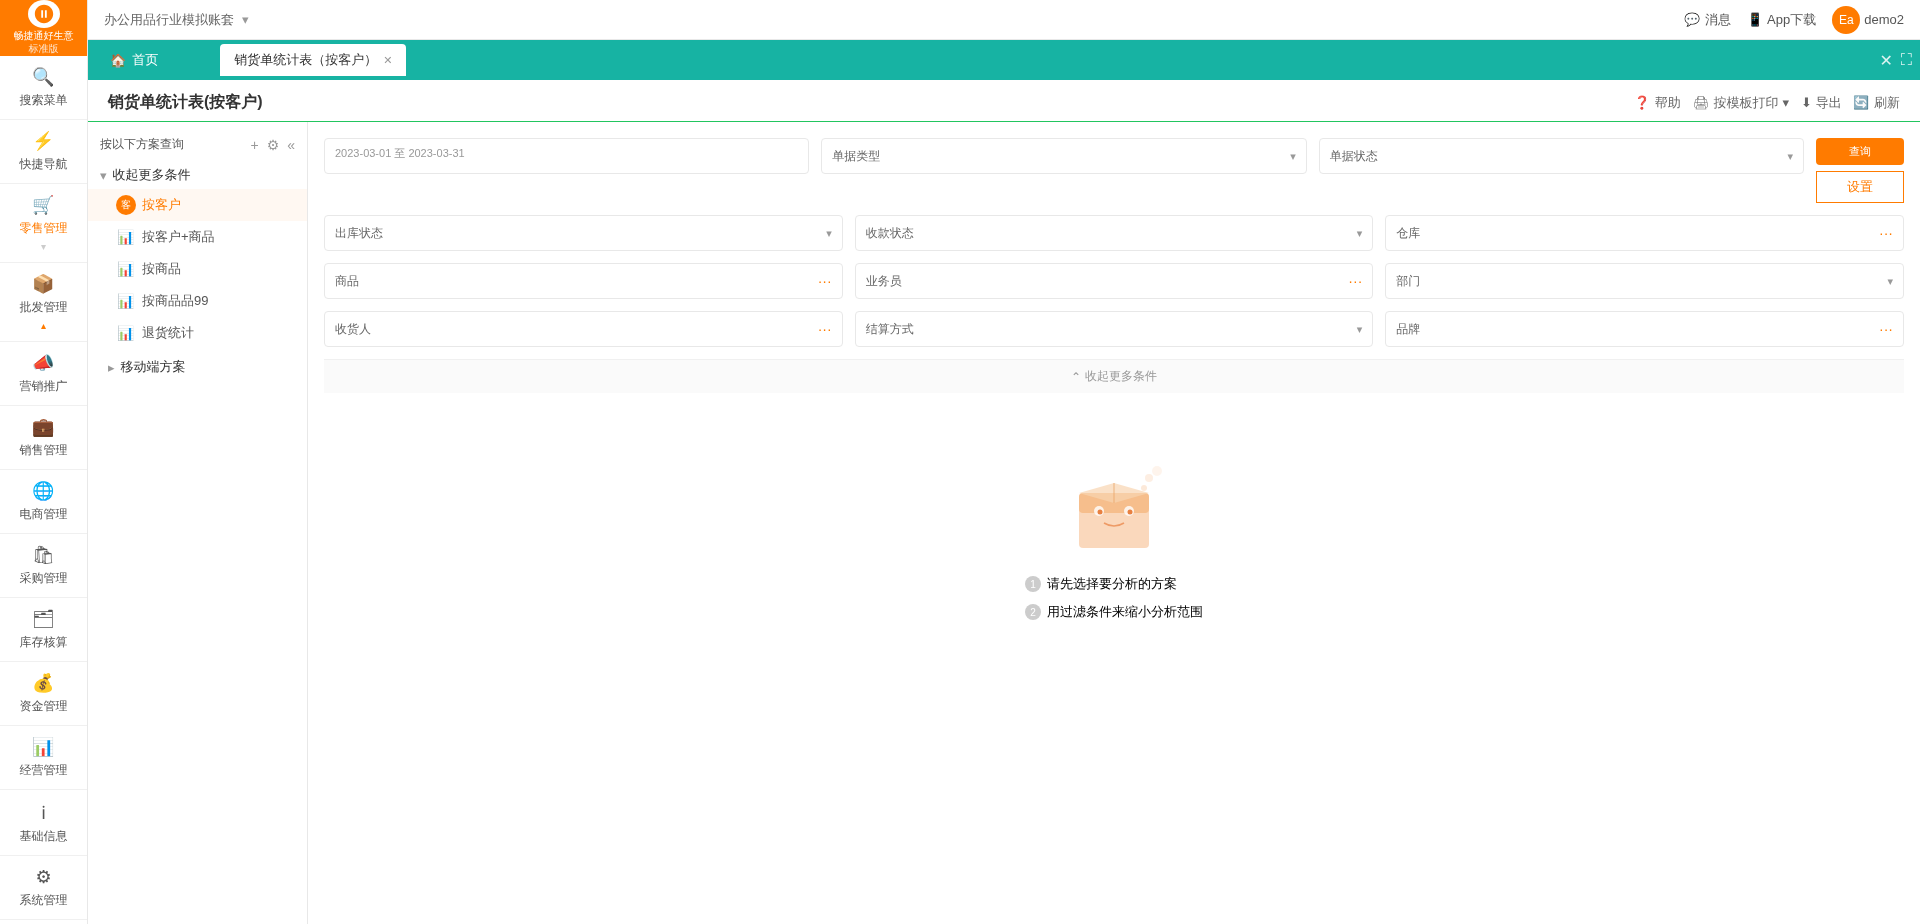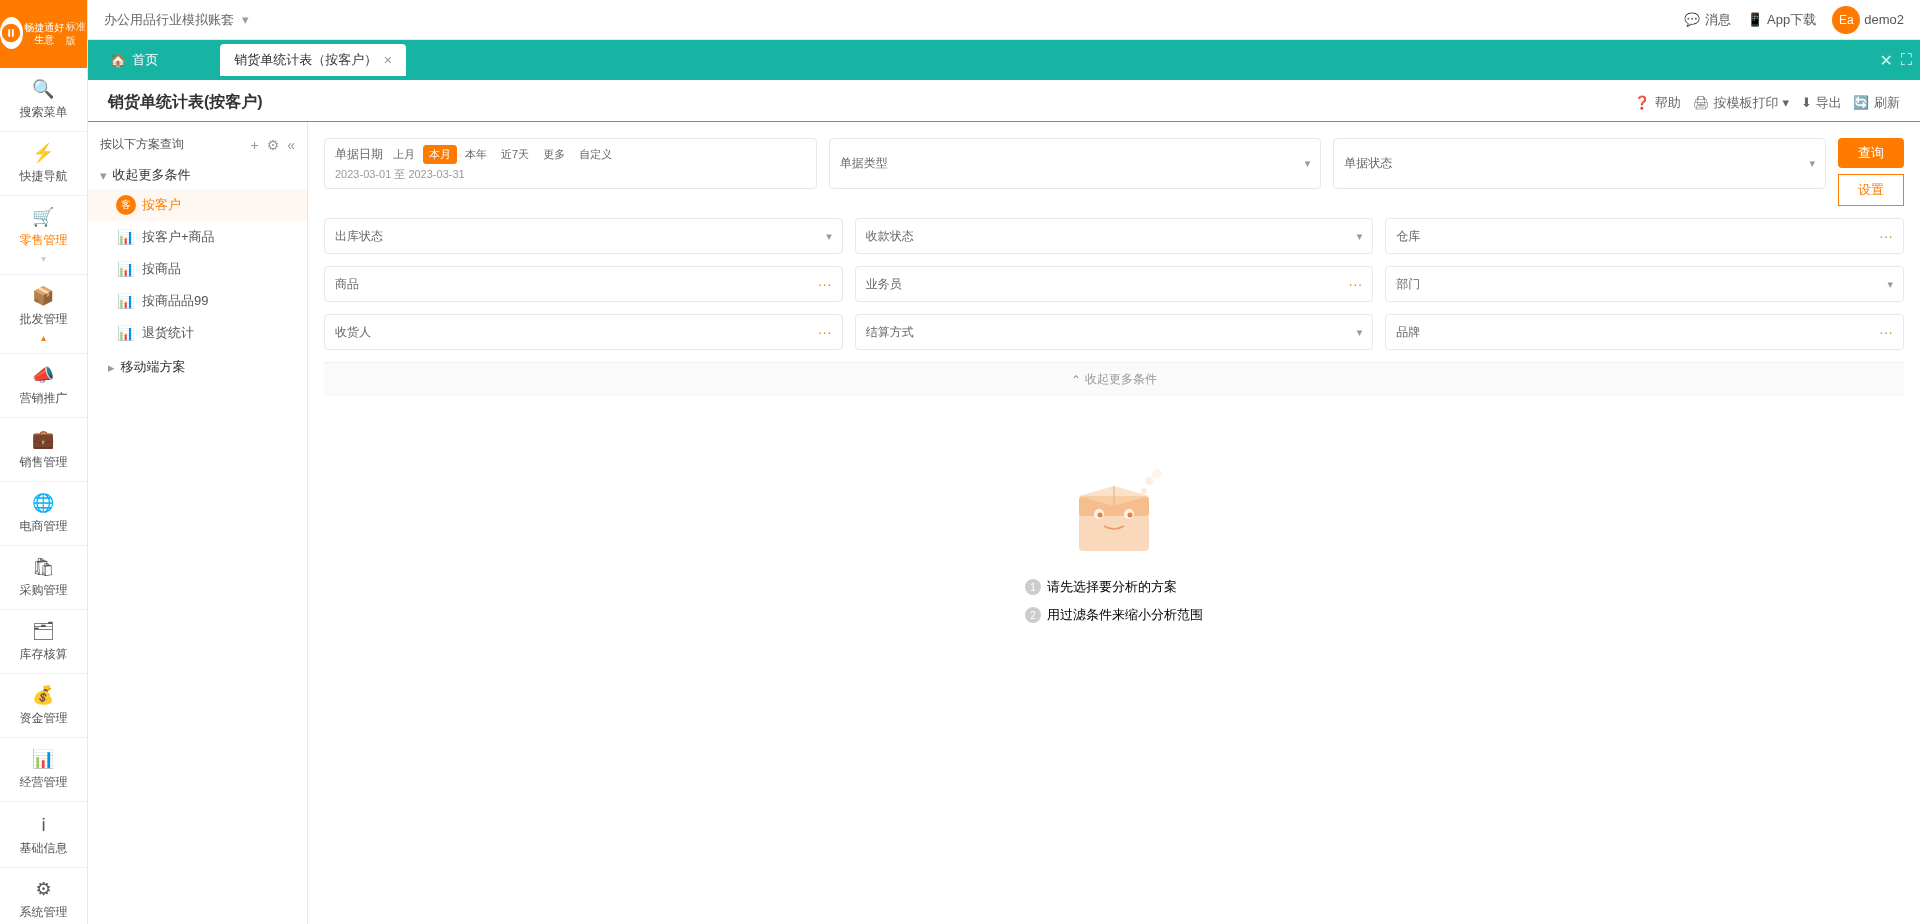--- a/index.html
+++ b/index.html
@@ -12,26 +12,26 @@
       display: flex;
       flex-direction: column;
       align-items: center;
       border-right: 1px solid #e8e8e8;
       height: 100%;
       overflow-y: auto;
       flex-shrink: 0;
     }
     .sidebar-logo {
       width: 88px;
-      height: 68px;
+      height: 56px;
       background: #ff7b00;
       display: flex;
       align-items: center;
       justify-content: center;
-      flex-direction: row;
+      flex-direction: column;
       color: #fff;
       font-size: 11px;
       flex-shrink: 0;
     }
     .sidebar-logo .logo-icon {
       width: 32px;
       height: 32px;
       background: #fff;
       border-radius: 50%;
       display: flex;
@@ -223,23 +223,23 @@
     }
     .date-btn.active { background: #ff7b00; color: #fff; border-color: #ff7b00; }
     .date-range { color: #999; font-size: 11px; margin-top: 1px; }
     .filter-dots { color: #ff7b00; cursor: pointer; font-size: 14px; margin-left: auto; }
     .filter-chevron { color: #999; margin-left: auto; font-size: 11px; }
     .btn-query {
       background: #ff7b00;
       color: #fff;
       border: none;
       border-radius: 4px;
-      padding: 6px 20px;
-      cursor: pointer;
-      font-size: 13px;
+      padding: 6px 33px;
+      cursor: pointer;
+      font-size: 11px;
     }
     .btn-settings {
       background: #fff;
       color: #ff7b00;
       border: 1px solid #ff7b00;
       border-radius: 0;
       padding: 6px 16px;
       cursor: pointer;
       font-size: 13px;
     }
@@ -475,31 +475,20 @@
       </div>
 
       <div class="right-panel">
 
         <div class="filter-section">
 
           <div style="display:flex; gap:12px; margin-bottom:12px; align-items:flex-start;">
             <div style="display:grid; grid-template-columns:1fr 1fr 1fr; gap:12px; flex:1;">
 
               <div class="filter-item date-filter">
-                <div class="filter-date-row">
-                  <span class="filter-label">单据日期</span>
-                  <div class="date-shortcuts">
-                    <span class="date-btn">上月</span>
-                    <span class="date-btn active">本月</span>
-                    <span class="date-btn">本年</span>
-                    <span class="date-btn">近7天</span>
-                    <span class="date-btn">更多</span>
-                    <span class="date-btn">自定义</span>
-                  </div>
-                </div>
                 <div class="date-range">2023-03-01 至 2023-03-31</div>
               </div>
 
               <div class="filter-item">
                 <span class="filter-label">单据类型</span>
                 <span class="filter-chevron" style="margin-left:auto;">▾</span>
               </div>
 
               <div class="filter-item">
                 <span class="filter-label">单据状态</span>

